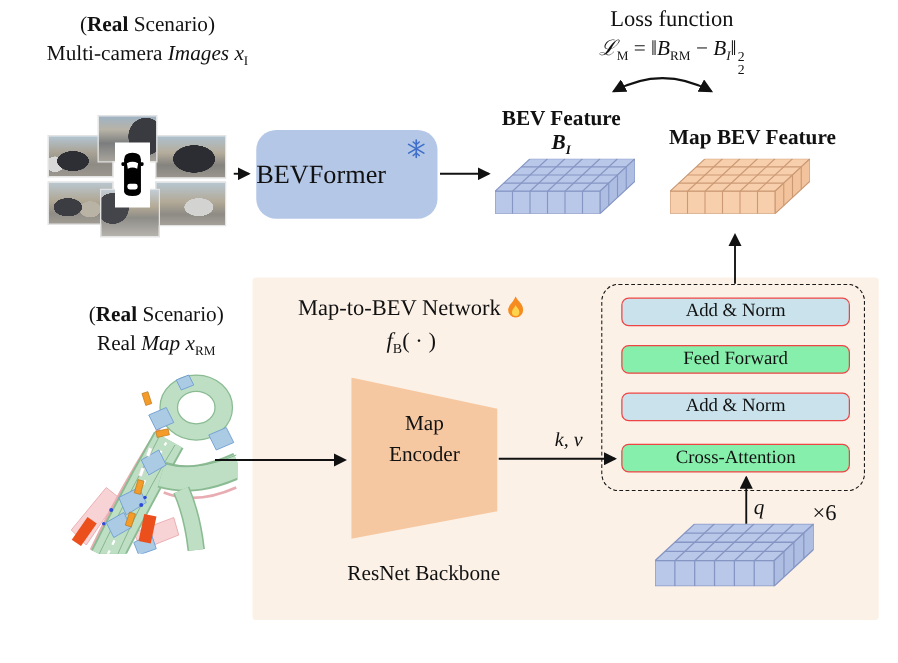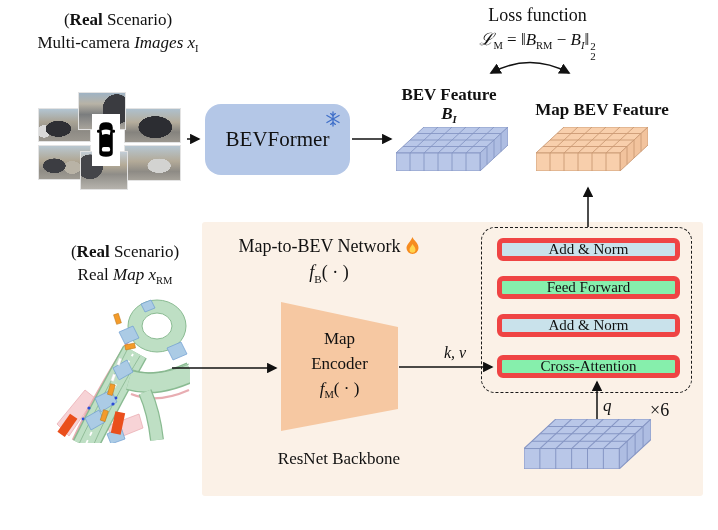--- a/index.html
+++ b/index.html
@@ -36,21 +36,21 @@
   .cam-br{left:86px;top:55px;width:57px;height:36px;
     background:radial-gradient(38% 38% at 62% 58%, #d3d3d1 0 55%, rgba(0,0,0,0) 56%),
                linear-gradient(180deg,#b6c6d1 0%,#b3aa98 45%,#8e8b85 75%,#a5a199 100%);}
   .cam-back{left:42px;top:61px;width:48px;height:39px;
     background:radial-gradient(50% 60% at 20% 40%, #44454a 0 55%, rgba(0,0,0,0) 56%),
                linear-gradient(180deg,#c2cdd6 0%,#b5ab97 35%,#8f8d88 60%,#b6b3ad 100%);}
   .cam-center{left:54px;top:24px;width:28px;height:52px;background:#ffffff;border:none;}
 
   
   .bevformer{left:205px;top:104px;width:145px;height:71px;background:#b4c7e7;border-radius:16px;
-             display:flex;align-items:center;justify-content:center;font-size:21px;}
+             display:flex;align-items:center;font-size:21px;}
   .snow{position:absolute;right:9px;top:7px;width:16px;height:16px;}
 
   
   .feat-lbl{font-size:17px;line-height:19px;font-weight:bold;}
   .lbl-bevfeat{left:390px;top:85px;width:118px;}
   .lbl-mapbevfeat{left:528px;top:100px;width:148px;}
 
   
   .loss{left:430px;top:4px;width:215px;font-size:18px;line-height:22px;}
   .loss-formula{font-size:17px;margin-top:2px;}
@@ -61,21 +61,21 @@
   .net-title{left:210px;top:233px;width:238px;font-size:18px;line-height:26px;}
   .flame{width:15px;height:18px;vertical-align:-3px;margin-left:4px;}
 
   
   .enc-svg{left:281px;top:302px;}
   .enc-txt{left:281px;top:326px;width:117px;font-size:17px;line-height:25px;}
   .lbl-resnet{left:258px;top:449px;width:162px;font-size:17px;}
 
   
   .dashedbox{left:481px;top:227px;width:211px;height:166px;border:1.6px dashed #1a1a1a;border-radius:14px;box-sizing:border-box;}
-  .tblock{left:497px;width:183px;height:23px;border:5px solid #ef4444;border-radius:6px;box-sizing:border-box;
+  .tblock{left:497px;width:183px;height:23px;border:1px solid #ef4444;border-radius:6px;box-sizing:border-box;
           display:flex;align-items:center;justify-content:center;font-size:15px;}
   .tb-blue{background:#c9e2eb;}
   .tb-peach{background:#86efac;}
   .lbl-kv{left:428px;top:344px;width:54px;font-size:16px;}
   .lbl-q{left:603px;top:396px;font-size:17px;}
   .lbl-x6{left:650px;top:400px;font-size:18px;}
   .lbl-query{left:498px;top:466px;width:180px;font-size:18px;}
 
   .overlay{left:0;top:0;pointer-events:none;}
 </style>
@@ -268,21 +268,20 @@
         </svg></div>
     <div><span class="it">f</span><sub>B</sub><span>( · )</span></div>
   </div>
 
   <svg class="abs enc-svg" width="117" height="131" viewBox="0 0 117 131">
     <polygon points="0,0 117,25 117,107 0,129" fill="#f6c8a2"></polygon>
   </svg>
   <div class="abs enc-txt ctr">
     <div>Map</div>
     <div>Encoder</div>
-    <div><span class="it">f</span><sub>M</sub><span>( · )</span></div>
   </div>
   <div class="abs lbl-resnet ctr">ResNet Backbone</div>
 
   <div class="abs dashedbox"></div>
   <div class="abs tblock tb-blue" style="top:238px;">
       <span>Add &amp; Norm</span>
     </div>
   <div class="abs tblock tb-peach" style="top:276px;">
       <span>Feed Forward</span>
     </div>

